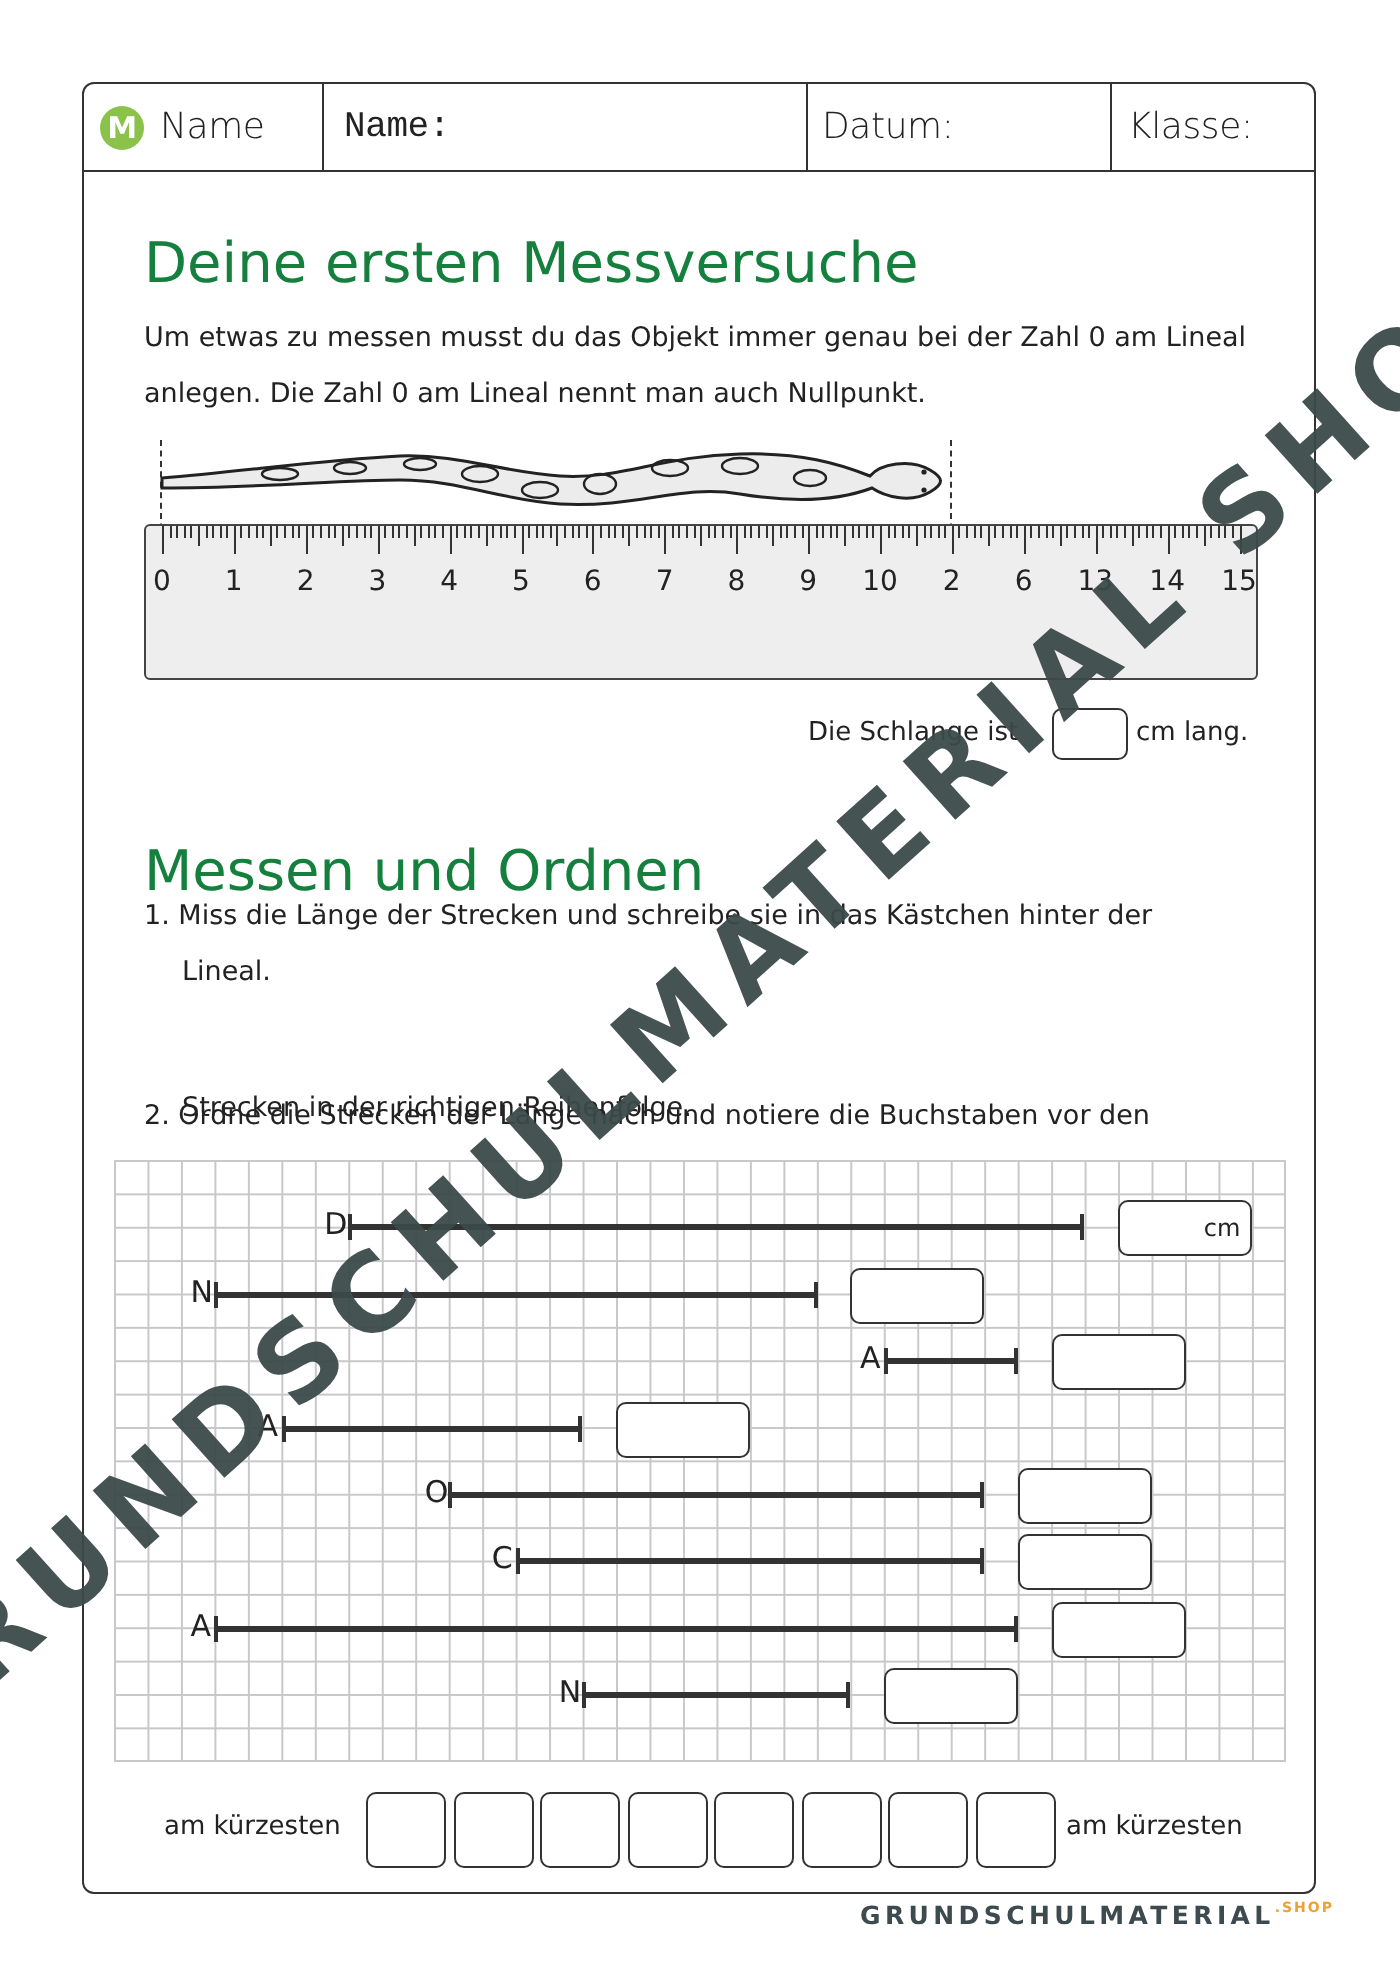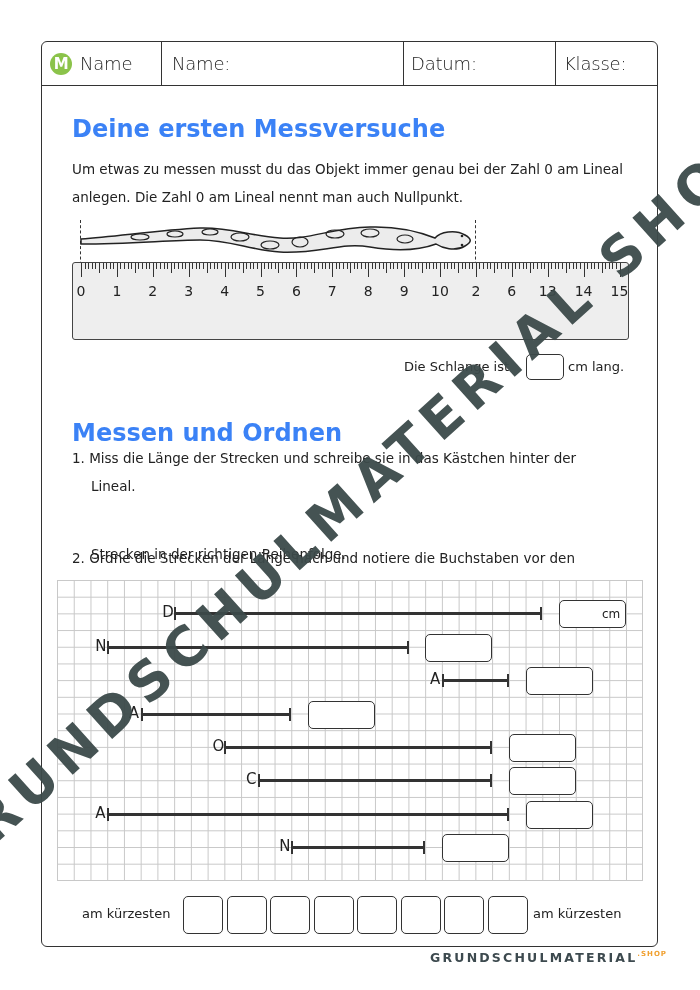--- a/index.html
+++ b/index.html
@@ -2,21 +2,21 @@
 <html><head>
 <meta charset="utf-8">
 <style>
   html,body{margin:0;padding:0;background:#fff;}
   body{width:700px;height:990px;position:relative;overflow:hidden;font-family:"DejaVu Sans",sans-serif;color:#222;}
   .sheet{position:absolute;left:41px;top:41px;width:617px;height:906px;border:1.5px solid #333;border-radius:6px;box-sizing:border-box;}
   .header{position:absolute;left:0;top:0;width:100%;height:43px;border-bottom:1.5px solid #333;display:flex;}
   .hcell{height:100%;border-right:1.5px solid #333;box-sizing:border-box;display:flex;align-items:center;font-size:18px;font-weight:300;letter-spacing:-0.2px;}
   .hcell:last-child{border-right:none;text-align:center;}
   .logo{width:22px;height:22px;border-radius:50%;background:#8bc34a;color:#fff;font-weight:bold;font-size:15px;display:flex;align-items:center;justify-content:center;margin:0 8px 0 8px;}
-  h2{position:absolute;margin:0;font-weight:bold;font-size:24px;color:#3b82f6;}
+  h2{position:absolute;margin:0;font-weight:normal;font-size:28px;color:#15803d;}
   p.txt{position:absolute;margin:0;font-size:13.5px;line-height:28px;color:#222;}
   .ruler{position:absolute;left:72px;top:262px;width:557px;height:78px;background:#eee;border:1.5px solid #444;border-radius:3px;box-sizing:border-box;}
   .tick{position:absolute;top:0;width:1px;background:#333;}
   .rnum{position:absolute;top:20px;font-size:14px;color:#222;transform:translateX(-50%);}
   .dash{position:absolute;width:0;border-left:1.5px dashed #333;}
   .answerbox{position:absolute;border:1.5px solid #333;border-radius:5px;background:#fff;box-sizing:border-box;}
   .grid{position:absolute;left:57px;top:580px;width:586px;height:301px;
     background-image:linear-gradient(#c8c8c8 1px,transparent 1px),linear-gradient(90deg,#c8c8c8 1px,transparent 1px);
     background-size:16.74px 16.7px;border-right:1px solid #c8c8c8;border-bottom:1px solid #c8c8c8;box-sizing:border-box;}
   .seg{position:absolute;height:3px;background:#333;}
@@ -30,21 +30,21 @@
 </style>
 </head>
 <body>
 
 <div class="sheet">
   <div class="header">
     <div class="hcell" style="width:120px;">
       <span class="logo">M</span>
       <span>Name</span>
     </div>
-    <div class="hcell" style="width:242px;padding-left:10px;">
+    <div class="hcell" style="width:242px;padding-left:10px;font-family:Liberation Mono, monospace;">
       <span>Name:</span>
     </div>
     <div class="hcell" style="width:152px;padding-left:7px;">
       <span>Datum:</span>
     </div>
     <div class="hcell" style="flex:1;padding-left:8px;">
       <span>Klasse:</span>
     </div>
   </div>
 </div>

